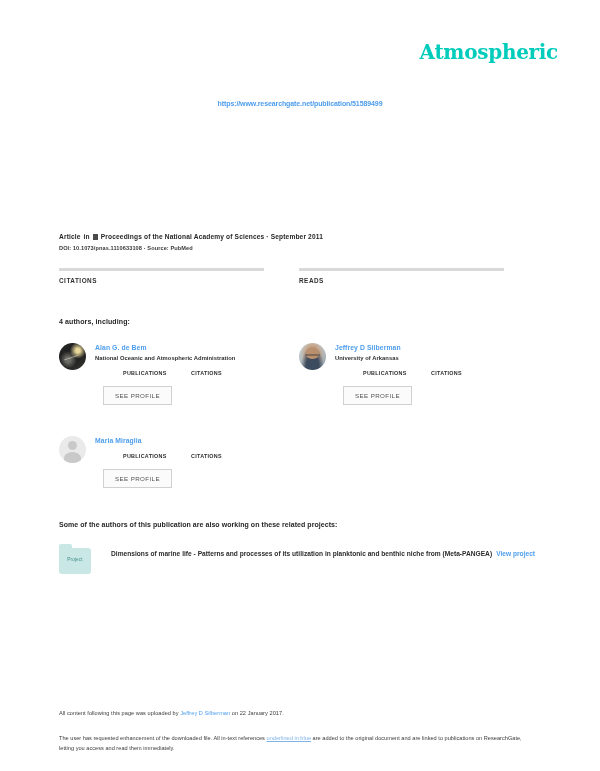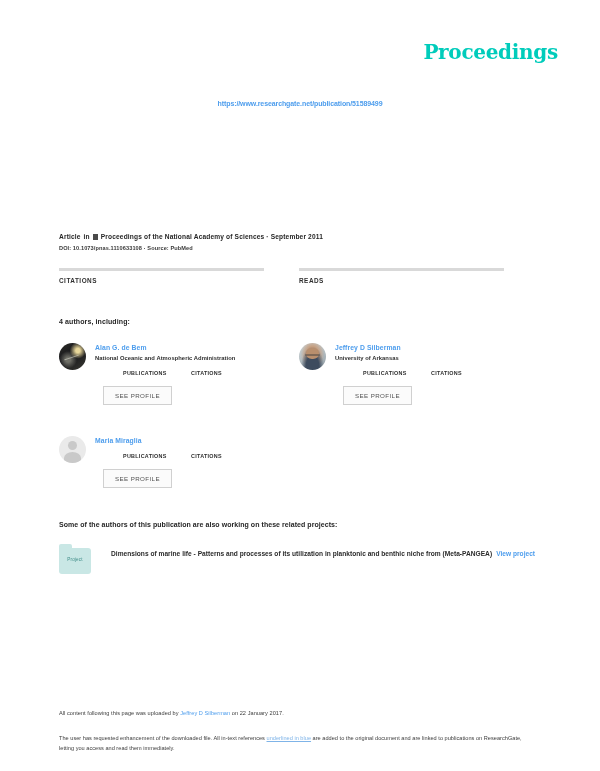--- a/index.html
+++ b/index.html
@@ -344,21 +344,21 @@
   .footer-note .blue-ref {
     color: #7fb4e8;
     text-decoration: underline;
   }
 </style>
 </head>
 <body>
 
 <div class="page">
 
-  <div class="rg-logo">Proceedings</div>
+  <div class="rg-logo">Atmospheric</div>
   <div class="rg-url">https://www.researchgate.net/publication/51589499</div>
 
   <div class="meta">
     <div class="meta-line1">
       <span class="kind">Article</span>
       <span>in</span>
       <span class="doc-icon"></span>
       <span>Proceedings of the National Academy of Sciences · September 2011</span>
     </div>
     <div class="meta-line2">DOI: 10.1073/pnas.1110633108 · Source: PubMed</div>

